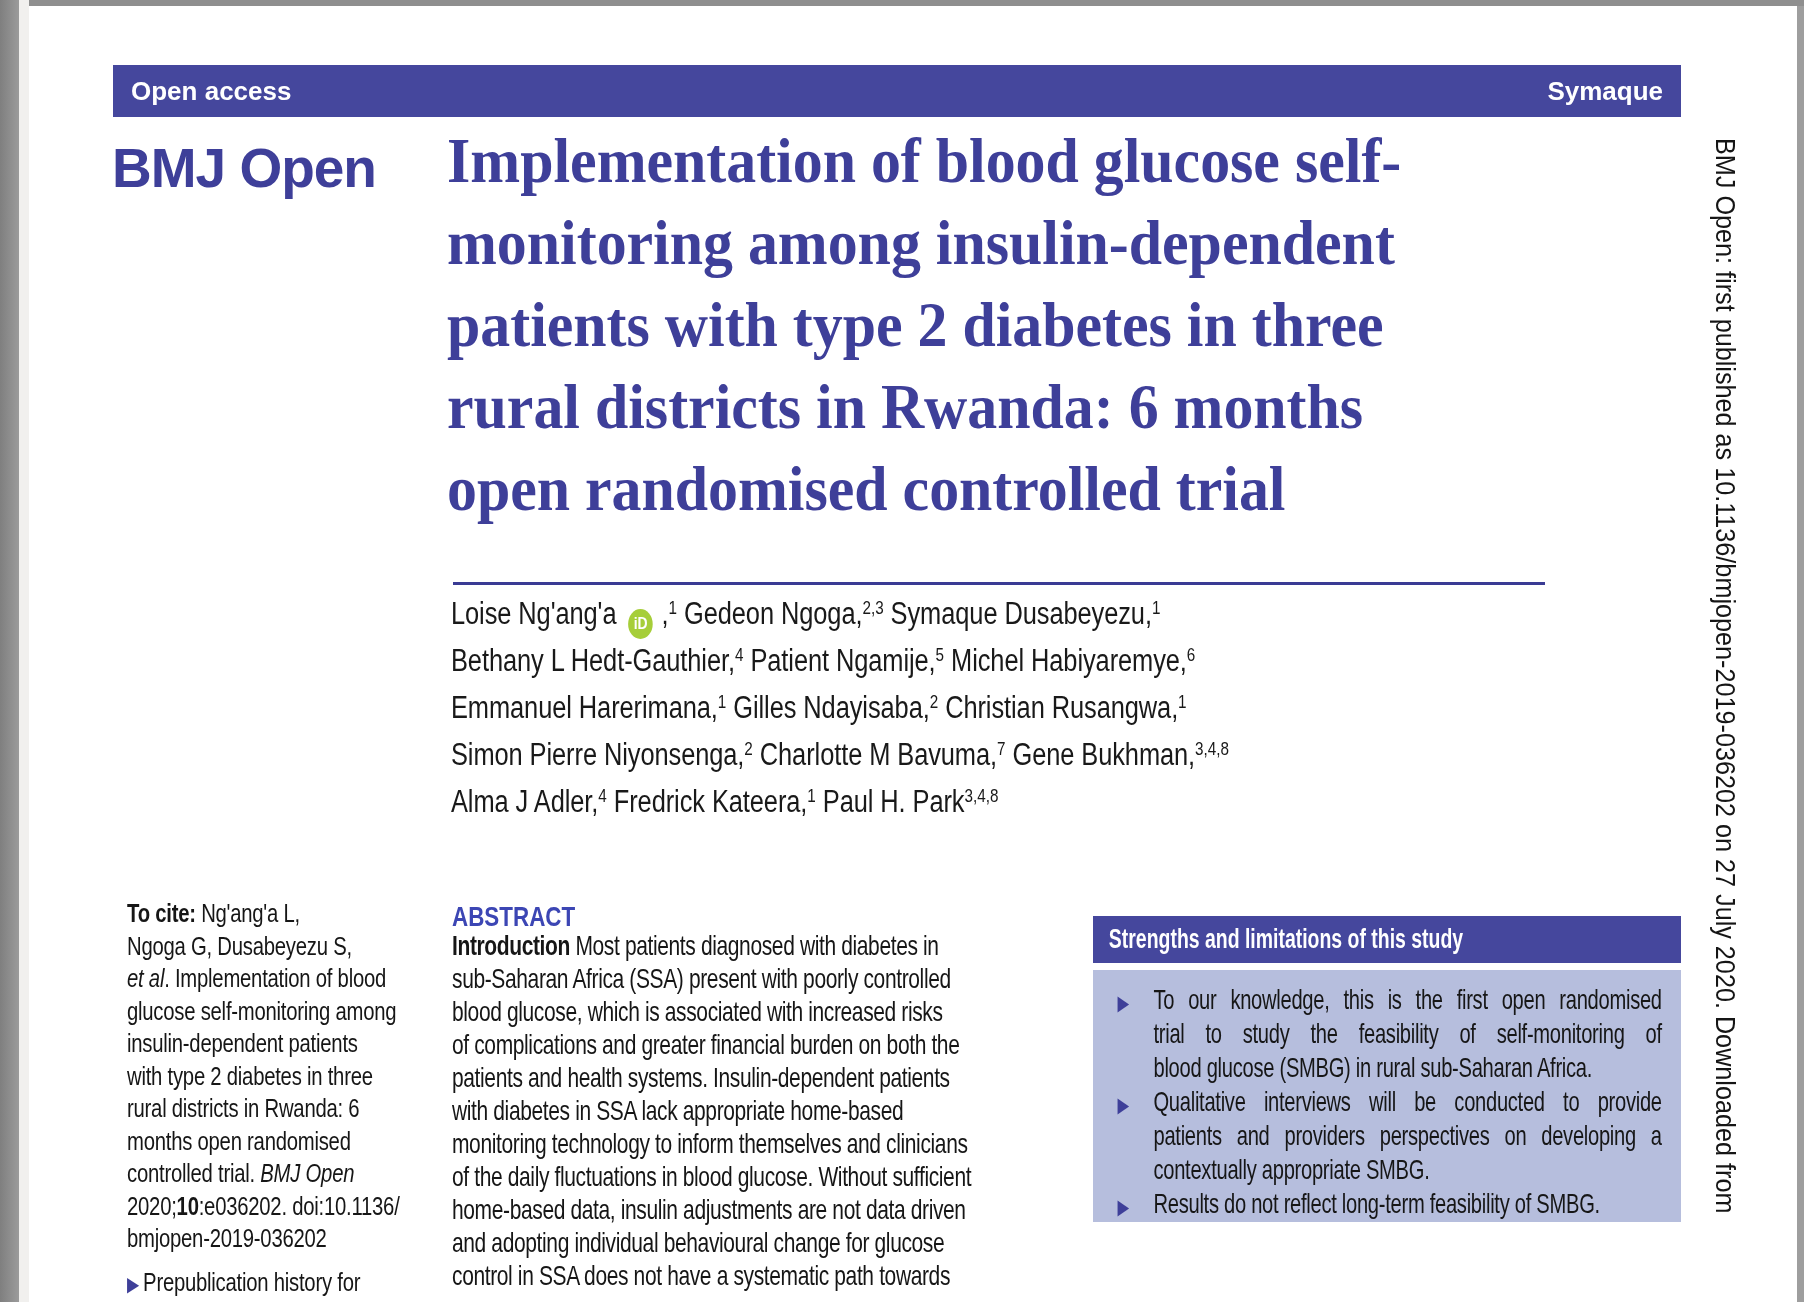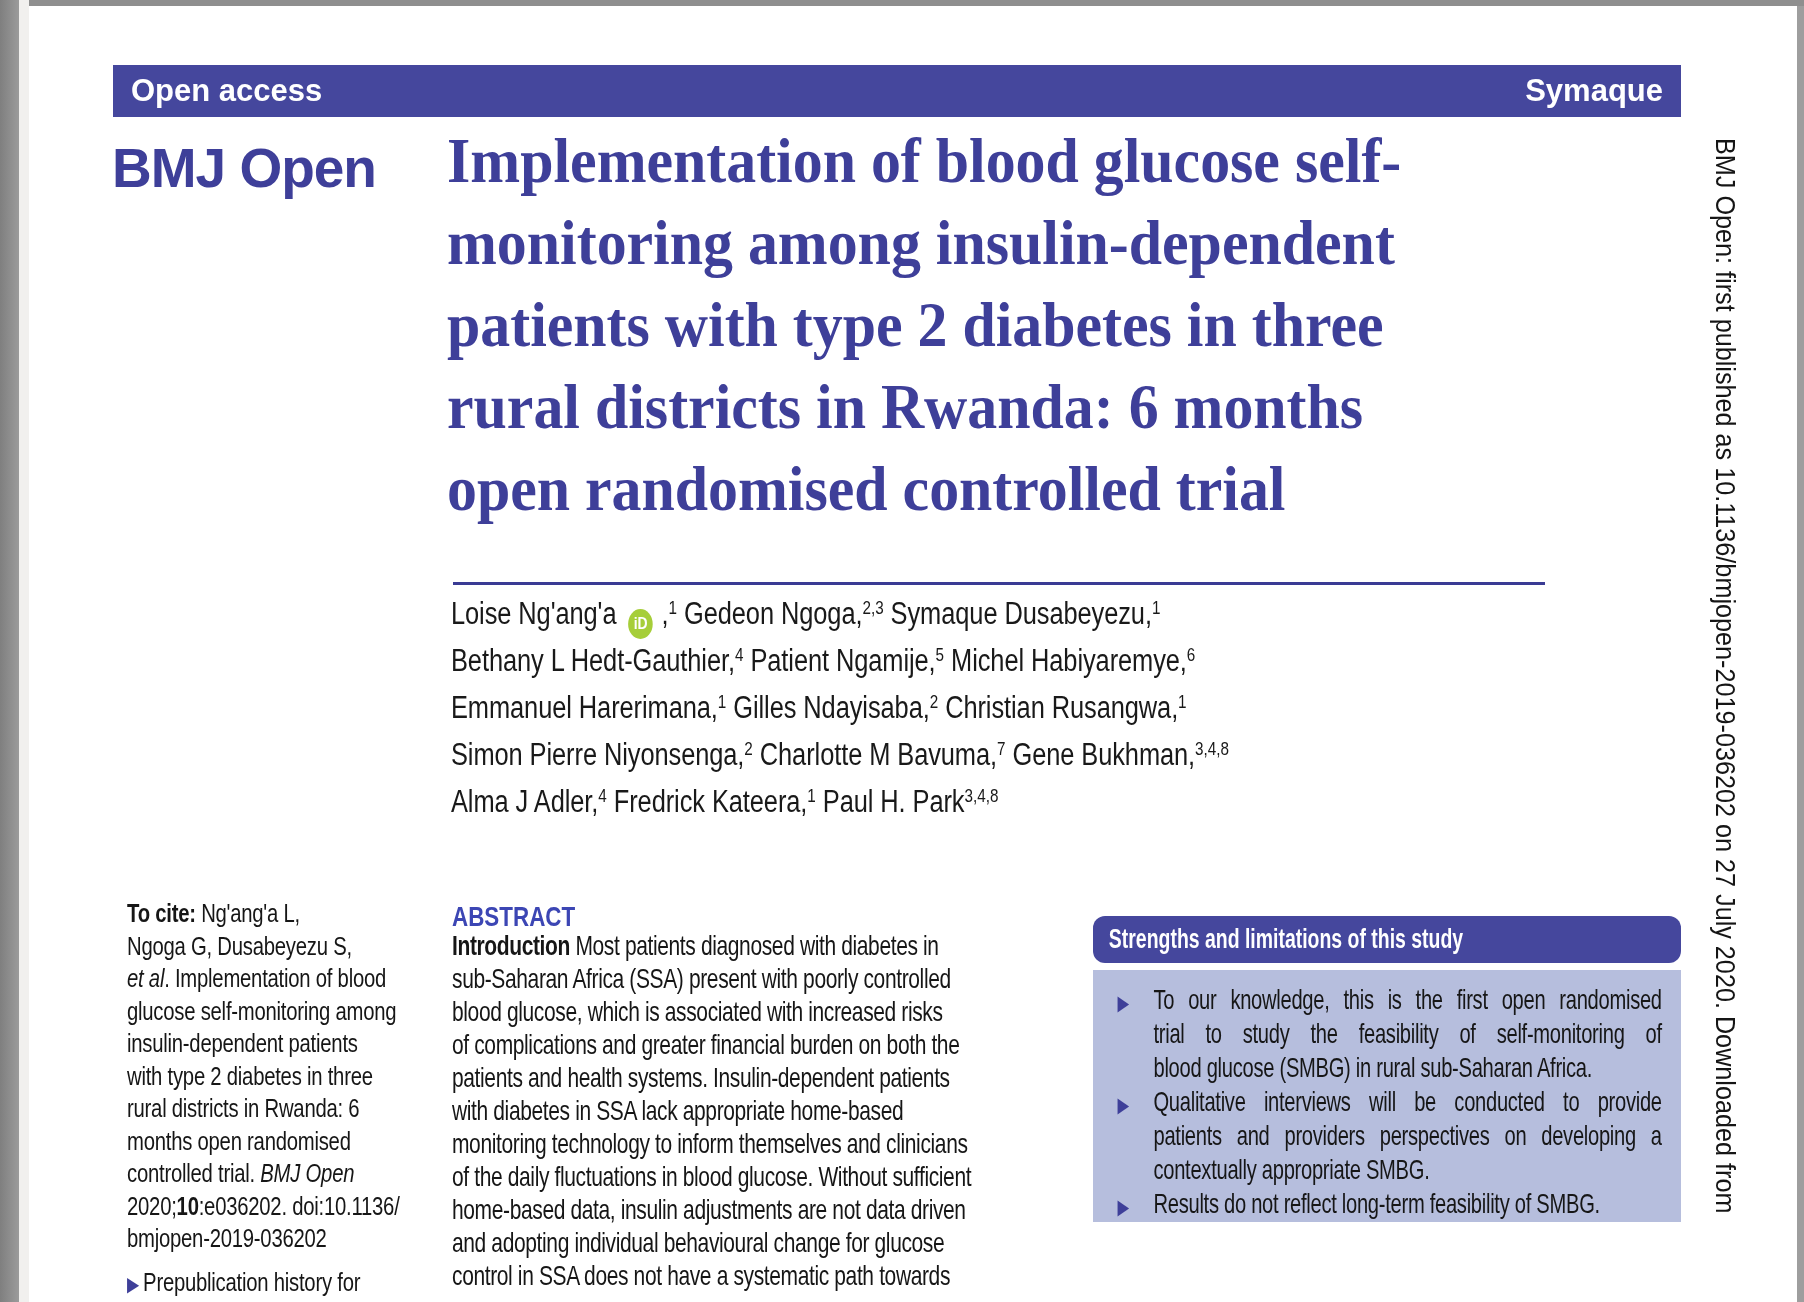--- a/index.html
+++ b/index.html
@@ -13,21 +13,21 @@
   
   .edge-top{position:absolute;left:0;top:0;width:1804px;height:6px;background:#8f8f8f;z-index:9;}
   .edge-left{position:absolute;left:0;top:0;width:19px;height:1302px;
              background:linear-gradient(90deg,#7f7f7f,#9b9b9b);z-index:9;}
   .edge-left-light{position:absolute;left:19px;top:0;width:10px;height:1302px;background:#f1f0ee;z-index:9;}
   .edge-right{position:absolute;left:1797px;top:6px;width:7px;height:1296px;background:#9e9e9e;z-index:9;}
 
   
   .topbar{position:absolute;left:113px;top:65px;width:1568px;height:52px;background:var(--bar);
           display:flex;justify-content:space-between;align-items:center;padding:0 18px;
-          color:#fff;font-weight:bold;font-size:31px;}
+          color:#fff;font-weight:bold;font-size:26px;}
   
   .logo{position:absolute;left:112px;top:138px;font-size:55px;font-weight:bold;color:var(--accent);
         letter-spacing:-1px;line-height:60px;}
   
   .title{position:absolute;left:447px;top:120px;width:1300px;
          font-family:"Liberation Serif",serif;font-weight:bold;font-size:63px;line-height:82px;
          color:var(--accent);transform:scaleX(0.95);transform-origin:0 0;white-space:nowrap;}
   .rule{position:absolute;left:453px;top:582px;width:1092px;height:3px;background:#3a3b94;}
   
   .authors{position:absolute;left:451px;top:592px;width:1330px;font-size:31px;line-height:43px;
@@ -36,21 +36,21 @@
   .tocite{position:absolute;left:127px;top:897px;width:400px;font-size:26px;line-height:32.5px;
           transform:scaleX(0.78);transform-origin:0 0;letter-spacing:-0.3px;white-space:nowrap;}
   .prepub{position:absolute;left:127px;top:1266px;width:400px;font-size:26px;line-height:32.5px;
           transform:scaleX(0.78);transform-origin:0 0;letter-spacing:-0.3px;white-space:nowrap;}
   
   .abs-head{position:absolute;left:452px;top:901px;font-size:28px;font-weight:bold;color:var(--abshead);
             transform:scaleX(0.8);transform-origin:0 0;white-space:nowrap;}
   .abs-body{position:absolute;left:452px;top:929px;width:830px;font-size:28px;line-height:33px;
             transform:scaleX(0.75);transform-origin:0 0;letter-spacing:-0.5px;white-space:nowrap;}
   
-  .sl-head{position:absolute;left:1093px;top:916px;width:588px;height:47px;background:var(--bar);overflow:hidden;border-radius:12px;}
+  .sl-head{position:absolute;left:1093px;top:916px;width:588px;height:47px;background:var(--bar);overflow:hidden;}
   .sl-head span{display:block;width:780px;padding-left:22px;color:#fff;font-weight:bold;font-size:27px;
                 line-height:47px;transform:scaleX(0.72);transform-origin:0 0;white-space:nowrap;}
   .sl-body{position:absolute;left:1093px;top:970px;width:588px;height:252px;background:var(--slbg);overflow:hidden;}
   .sl-inner{width:790px;padding:13px 0 0 34px;transform:scaleX(0.72);transform-origin:0 0;
             font-size:28px;line-height:34px;letter-spacing:-0.4px;}
   .sl-bullet{position:relative;padding-left:50px;}
   .sl-marker{position:absolute;left:0;top:3px;color:var(--accent);font-size:21px;}
   .sl-lines .line{text-align:justify;text-align-last:justify;white-space:normal;}
   .sl-lines .line:last-child{text-align-last:left;}
   

